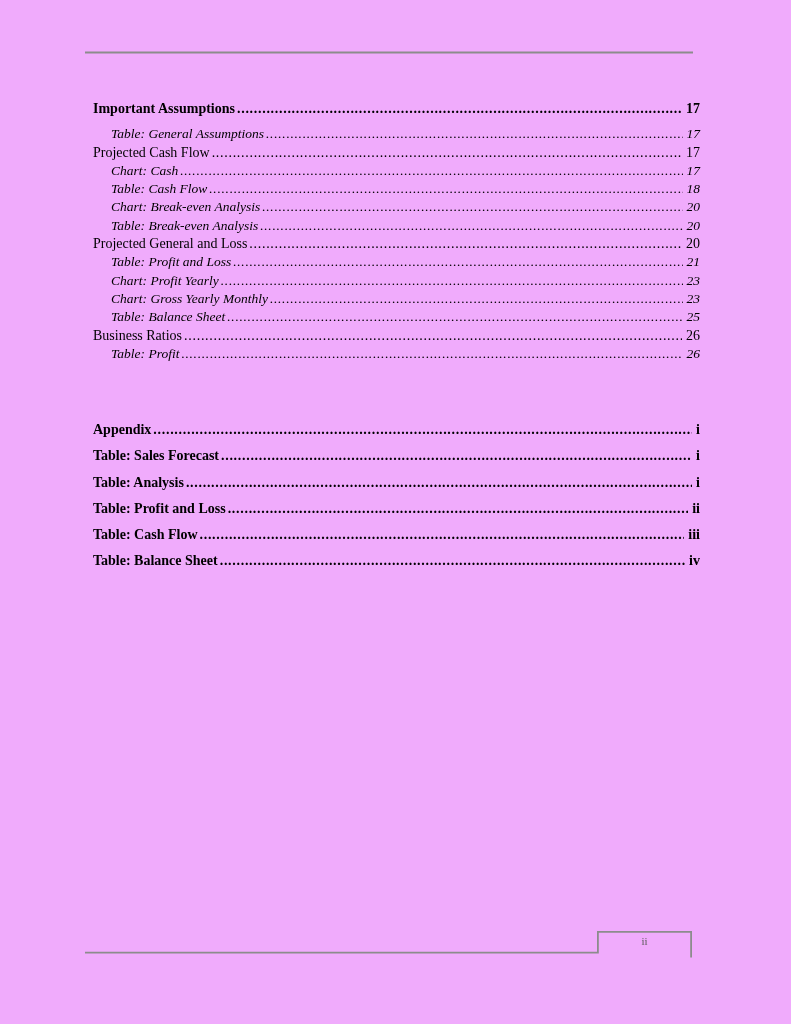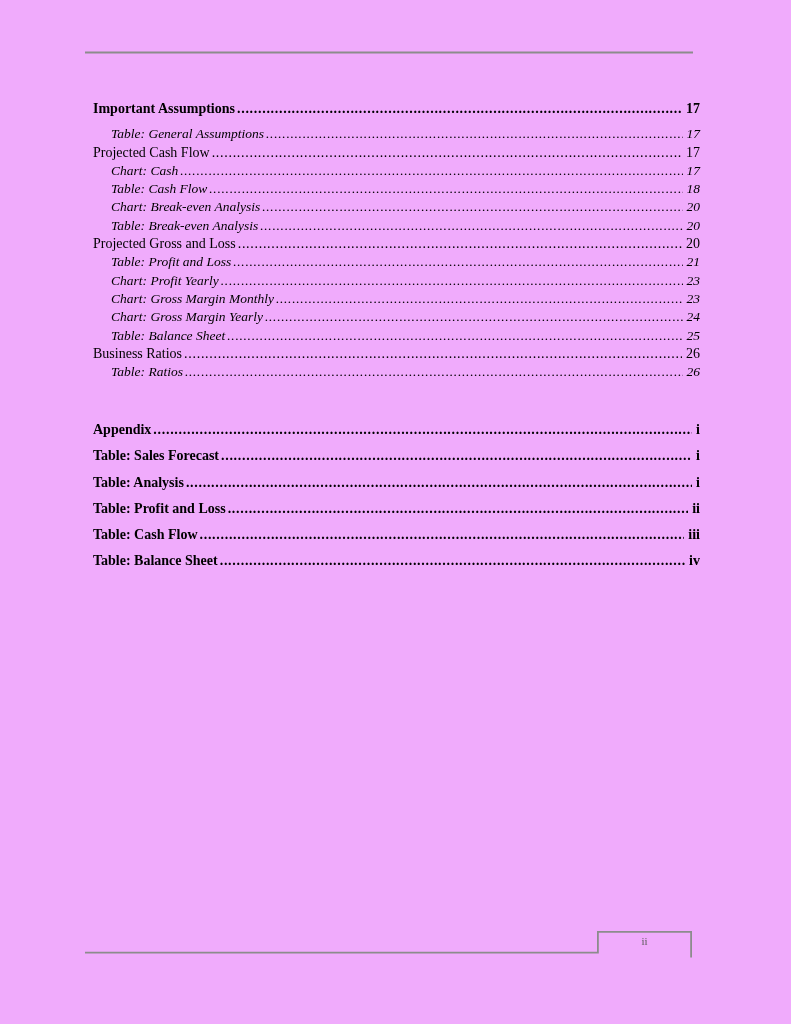--- a/index.html
+++ b/index.html
@@ -116,56 +116,51 @@
     <span class="label">Chart: Break-even Analysis</span>
     <span class="leader"></span>
     <span class="pageno">20</span>
   </div>
       <div class="row sub">
     <span class="label">Table: Break-even Analysis</span>
     <span class="leader"></span>
     <span class="pageno">20</span>
   </div>
       <div class="row l2">
-    <span class="label">Projected Gross and Loss</span>
+    <span class="label">Projected General and Loss</span>
     <span class="leader"></span>
     <span class="pageno">20</span>
   </div>
       <div class="row sub">
     <span class="label">Table: Profit and Loss</span>
     <span class="leader"></span>
     <span class="pageno">21</span>
   </div>
       <div class="row sub">
     <span class="label">Chart: Profit Yearly</span>
     <span class="leader"></span>
     <span class="pageno">23</span>
   </div>
       <div class="row sub">
-    <span class="label">Chart: Gross Margin Monthly</span>
+    <span class="label">Chart: Gross Yearly Monthly</span>
     <span class="leader"></span>
     <span class="pageno">23</span>
-  </div>
-      <div class="row sub">
-    <span class="label">Chart: Gross Margin Yearly</span>
-    <span class="leader"></span>
-    <span class="pageno">24</span>
   </div>
       <div class="row sub">
     <span class="label">Table: Balance Sheet</span>
     <span class="leader"></span>
     <span class="pageno">25</span>
   </div>
       <div class="row l2">
     <span class="label">Business Ratios</span>
     <span class="leader"></span>
     <span class="pageno">26</span>
   </div>
       <div class="row sub">
-    <span class="label">Table: Ratios</span>
+    <span class="label">Table: Profit</span>
     <span class="leader"></span>
     <span class="pageno">26</span>
   </div>
     </div>
 
   <div class="toc appendix" id="toc-appendix">
       <div class="row">
     <span class="label">Appendix</span>
     <span class="leader"></span>
     <span class="pageno">i</span>

